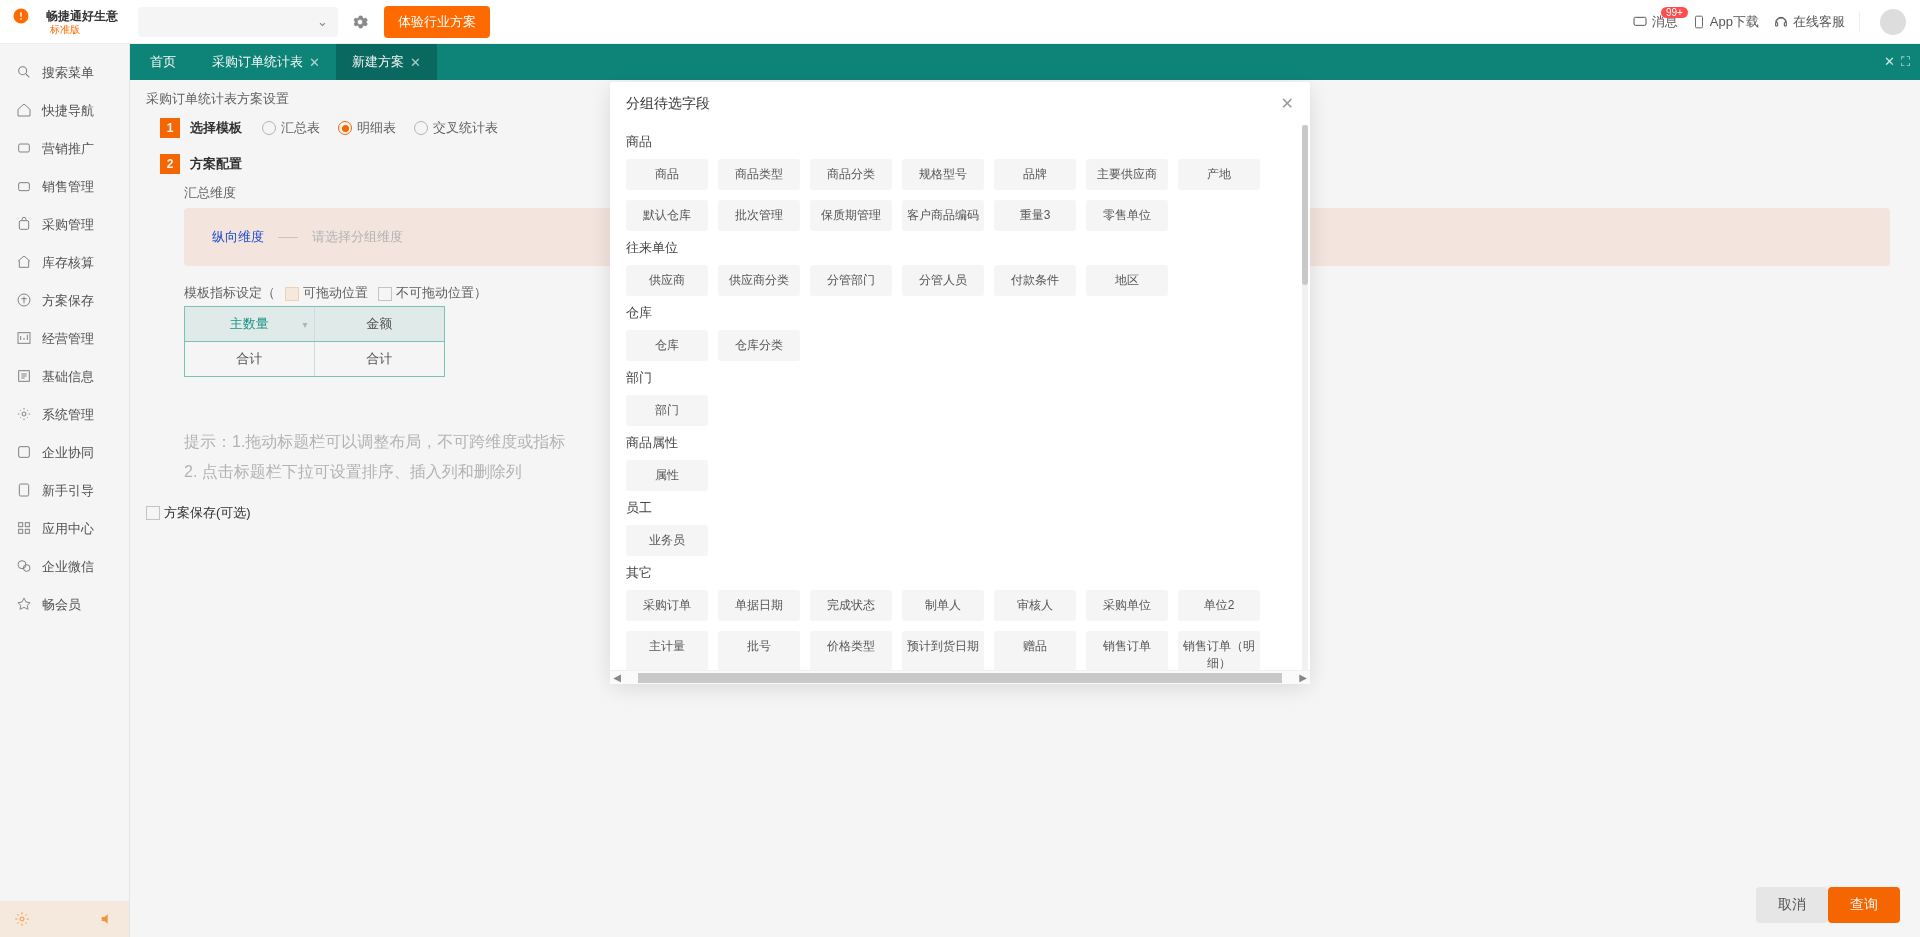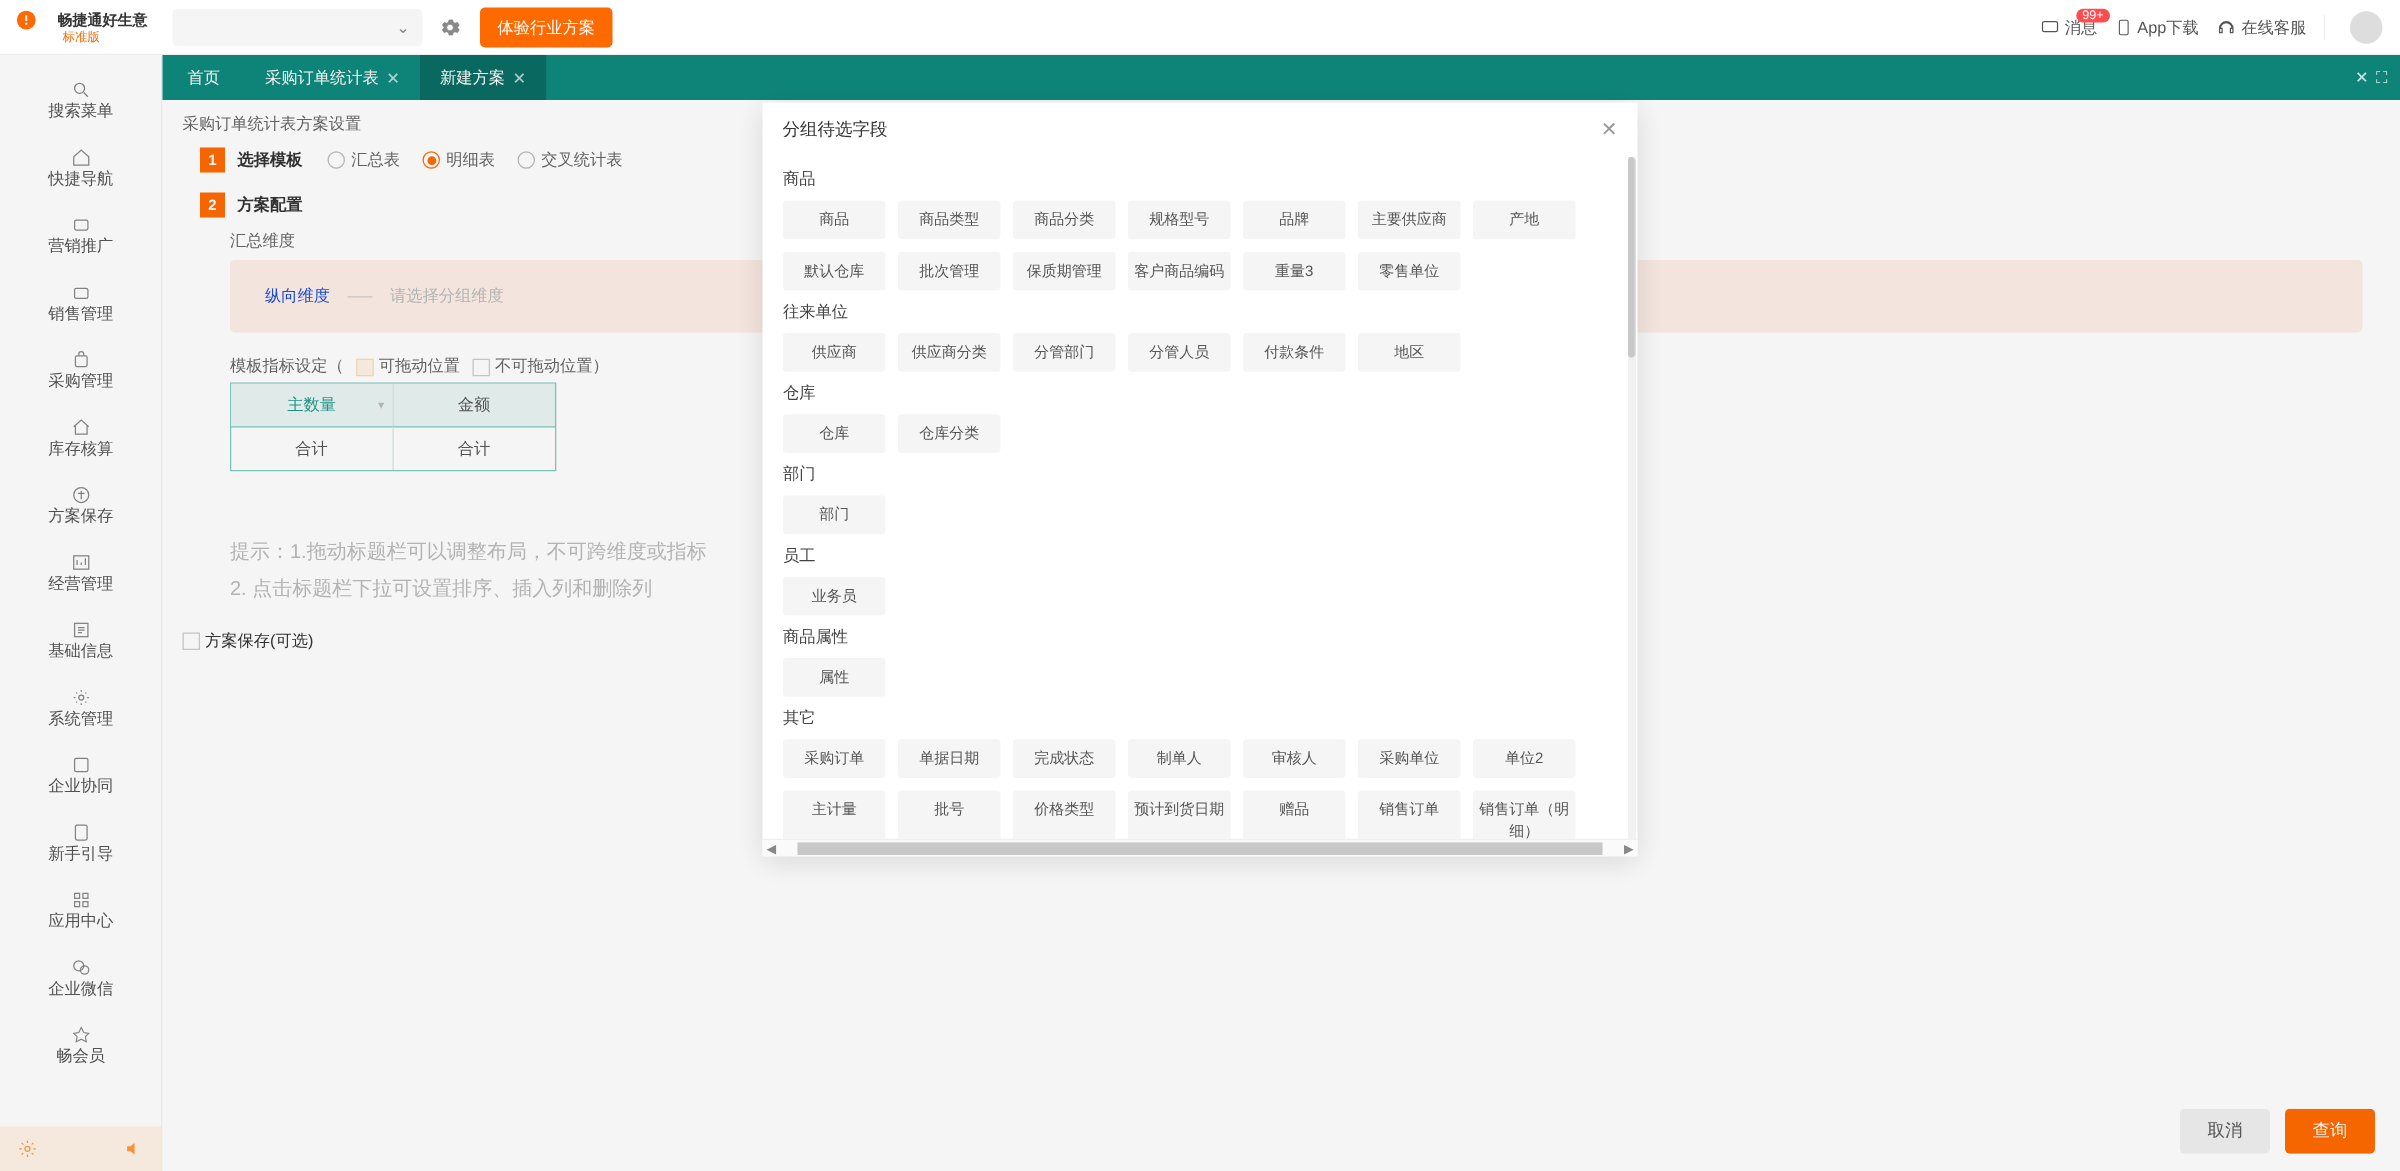--- a/index.html
+++ b/index.html
@@ -13,21 +13,21 @@
 .company-select { margin-left: 8px; width: 200px; height: 30px; background:#f5f5f5; border-radius:4px; display:flex; align-items:center; justify-content:space-between; padding:0 10px; color:#888; cursor:pointer;}
 .gear-btn { margin-left: 8px; width:28px; height:28px; display:flex;align-items:center;justify-content:center; color:#888; cursor:pointer;}
 .try-btn { margin-left: 10px; background:#ff6a00; color:#fff; border:none; border-radius:4px; padding:7px 14px; cursor:pointer; font-size:13px;}
 .topbar-right { margin-left:auto; display:flex; align-items:center; gap:14px; color:#555;}
 .tb-item { display:flex; align-items:center; gap:4px; cursor:pointer; position:relative;}
 .badge { position:absolute; top:-6px; right:-10px; background:#ff4d4f; color:#fff; font-size:10px; border-radius:8px; padding:0 5px;}
 .avatar { width:26px; height:26px; border-radius:50%; background:#ddd; margin-left:6px;}
 .shell { display:flex; height: calc(100vh - 44px); }
 .sidebar { width:130px; background:#fff; border-right:1px solid #eee; display:flex; flex-direction:column; }
 .side-list { flex:1; padding-top:10px;}
-.side-item { display:flex; align-items:center; padding:10px 16px; color:#555; cursor:pointer;flex-direction:column;}
+.side-item { display:flex; align-items:flex-start; gap:10px; padding:10px 16px; color:#555; cursor:pointer;}
 .side-icon{width:16px;height:16px;color:#888; flex-shrink:0;}
 .side-footer { height:36px; background:#fff3e8; display:flex; align-items:center; justify-content:space-between; padding:0 14px;}
 .side-footer .sf-icon{width:16px;height:16px;color:#ff9a3d;cursor:pointer;}
 .content { flex:1; display:flex; flex-direction:column; background:#f5f6f7;}
 .tabbar { height:36px; background:#0f8a7e; display:flex; align-items:center; color:#fff;}
 .tab { height:100%; display:flex; align-items:center; padding:0 16px; gap:6px; cursor:pointer; font-size:13px;}
 .tab.home{padding:0 20px;}
 .tab.active{ background:#0a6e64;}
 .tab .x{opacity:.7;}
 .tabbar-right{margin-left:auto; display:flex; gap:6px; padding-right:10px;}
@@ -53,21 +53,21 @@
 .table-box{ margin-left:24px; border:1px solid #7fcac0; }
 .th-row{ display:flex;}
 .th-row.head{ background:#eaf4f2; border-bottom:1px solid #7fcac0;}
 .th-row .th{ width:130px; text-align:center; padding:8px 0; color:#555; border-right:1px solid #d6e7e4; position:relative;}
 .th-row .th:last-child{border-right:none;}
 .th-row .th.first{color:#1f9a8b;}
 .th .chev{ position:absolute; right:6px; top:50%; transform:translateY(-50%); color:#bbb; font-size:10px;}
 .stat-label{ margin:8px 0 4px 34px; color:#1f9a8b;}
 .tips{ margin:50px 0 0 24px; color:#bbb; line-height:1.9; font-size:16px;}
 .save-row{ padding:16px 16px;}
-.bottombar{ position:fixed; right:20px; bottom:14px; display:flex; gap:12px;}
+.bottombar{ position:fixed; right:20px; bottom:14px; display:flex; }
 .btn{ border:none; border-radius:4px; padding:9px 22px; cursor:pointer; font-size:14px;}
 .btn-default{ background:#f0f0f0; color:#555;}
 .btn-primary{ background:#ff6a00; color:#fff;}
 
 .modal-mask{ position:fixed; inset:44px 0 0 0; background:rgba(0,0,0,.04); display:flex; align-items:flex-start; justify-content:center; padding-top:38px;}
 .modal{ width:700px; max-height:610px; background:#fff; box-shadow:0 4px 24px rgba(0,0,0,.12); display:flex; flex-direction:column; border-radius:2px;}
 .modal-header{ padding:12px 16px; display:flex; align-items:center; justify-content:space-between;text-align:center;}
 .modal-title{ font-size:14px; color:#333;}
 .modal-close{ cursor:pointer; color:#999; font-size:16px;}
 .modal-body{ position:relative; flex:1; overflow:hidden; }
@@ -381,29 +381,29 @@
               <div class="chip">仓库分类</div>
             </div>
           </div>
           <div class="group">
             <div class="group-title">部门</div>
             <div class="chip-row">
               <div class="chip">部门</div>
             </div>
           </div>
           <div class="group">
+            <div class="group-title">商品属性</div>
+            <div class="chip-row">
+              <div class="chip">属性</div>
+            </div>
+          </div>
+          <div class="group">
             <div class="group-title">员工</div>
             <div class="chip-row">
               <div class="chip">业务员</div>
-            </div>
-          </div>
-          <div class="group">
-            <div class="group-title">商品属性</div>
-            <div class="chip-row">
-              <div class="chip">属性</div>
             </div>
           </div>
           <div class="group">
             <div class="group-title">其它</div>
             <div class="chip-row">
               <div class="chip">采购订单</div>
               <div class="chip">单据日期</div>
               <div class="chip">完成状态</div>
               <div class="chip">制单人</div>
               <div class="chip">审核人</div>

